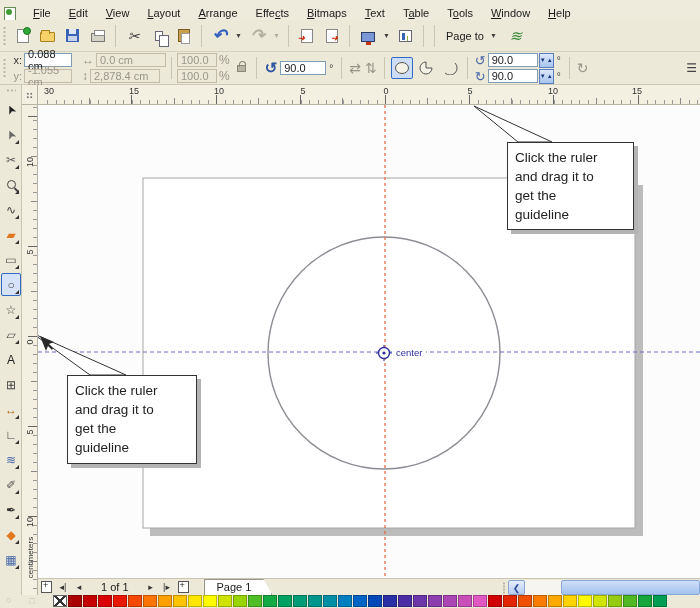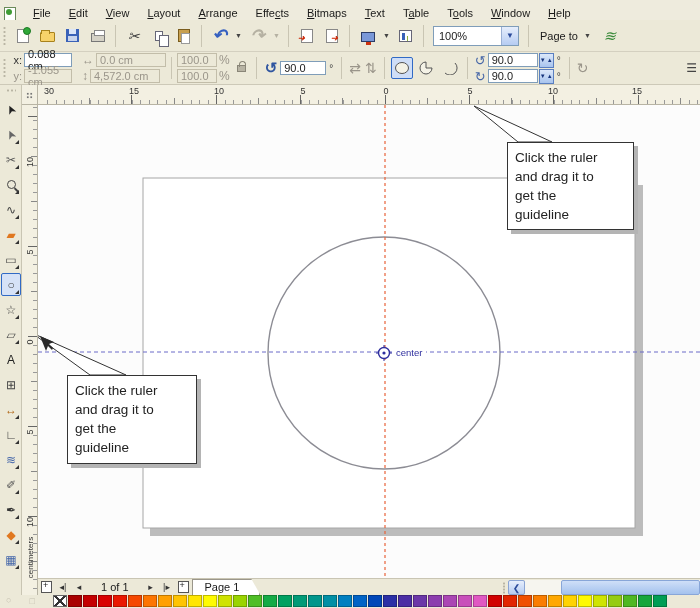--- a/index.html
+++ b/index.html
@@ -151,21 +151,21 @@
 
   
   #navbar { left:38px; top:578px; width:662px; height:17px; background:#ece9d8;
     border-top:1px solid #c9c5b3; display:flex; align-items:center; font-size:11px; }
   .nav-ic { width:16px; text-align:center; color:#333; font-size:9px; }
   .ic-addpage { width:11px; height:12px; background:#fff; border:1px solid #555;
     position:relative; margin:0 3px; }
   .ic-addpage::after { content:"+"; position:absolute; left:1px; top:-2px; font-size:9px; color:#222; }
   #page-indicator { margin:0 14px; }
   #page-tab { height:16px; background:#fff; border:1px solid #9a968a; border-bottom:none;
-    padding:1px 20px 0 12px; 
+    padding:1px 20px 0 12px; margin-left:12px;
     clip-path:polygon(0 0, calc(100% - 9px) 0, 100% 100%, 0 100%); }
   #hscroll { position:absolute; right:0; top:1px; width:198px; height:15px; display:flex; align-items:center; }
   #hscroll .sgrip { width:4px; height:12px; margin-right:2px;
     background-image:radial-gradient(circle,#b9b5a4 1px,transparent 1.2px); background-size:4px 3px; }
   #hscroll .sbtn { width:17px; height:15px; background:linear-gradient(#e6eefc,#b6ccf2);
     border:1px solid #8aa4d4; border-radius:2px; color:#2a4a9a; font-size:9px;
     text-align:center; line-height:14px; }
   #hscroll .track { flex:1; height:15px; background:#f6f5ef; position:relative; }
   #hscroll .thumb { position:absolute; left:36px; right:0; top:0; height:15px;
     background:linear-gradient(#cfdff8,#a4c2ee); border:1px solid #88a6d8; border-radius:2px; }
@@ -248,24 +248,20 @@
   <span class="tbtn">
       <i class="ic-screen"></i>
     </span>
   <span class="tbtn narrow">
       <span class="ddn">▼</span>
     </span>
   <span class="tbtn">
       <i class="ic-chart"></i>
     </span>
   <div class="sep"></div>
-  <div id="zoom-combo">
-    <span class="val">100%</span>
-    <span class="btn">▼</span>
-  </div>
   <div class="sep"></div>
   <div id="snap-to">
     <span>Page to</span>
     <span class="ddn">▼</span>
   </div>
   <span class="tbtn">
       <i class="ic-options">≋</i>
     </span>
 </div>
 
@@ -281,21 +277,21 @@
       <div class="field f66 dis">-1.055 cm</div>
       </div>
   </div>
   <div class="pb-pair" style="margin-left:8px;">
     <div class="pb-row">
         <span class="pb-ic">↔</span>
       <div class="field f72 dis">0.0 cm</div>
       </div>
     <div class="pb-row">
         <span class="pb-ic">↕</span>
-      <div class="field f72 dis">4,572.0 cm</div>
+      <div class="field f72 dis">2,878.4 cm</div>
       </div>
   </div>
   <div class="sep"></div>
   <div class="pb-pair">
     <div class="pb-row">
         <div class="field f40 dis">100.0</div>
       <span class="pb-ic">%</span>
       </div>
     <div class="pb-row">
         <div class="field f40 dis">100.0</div>

